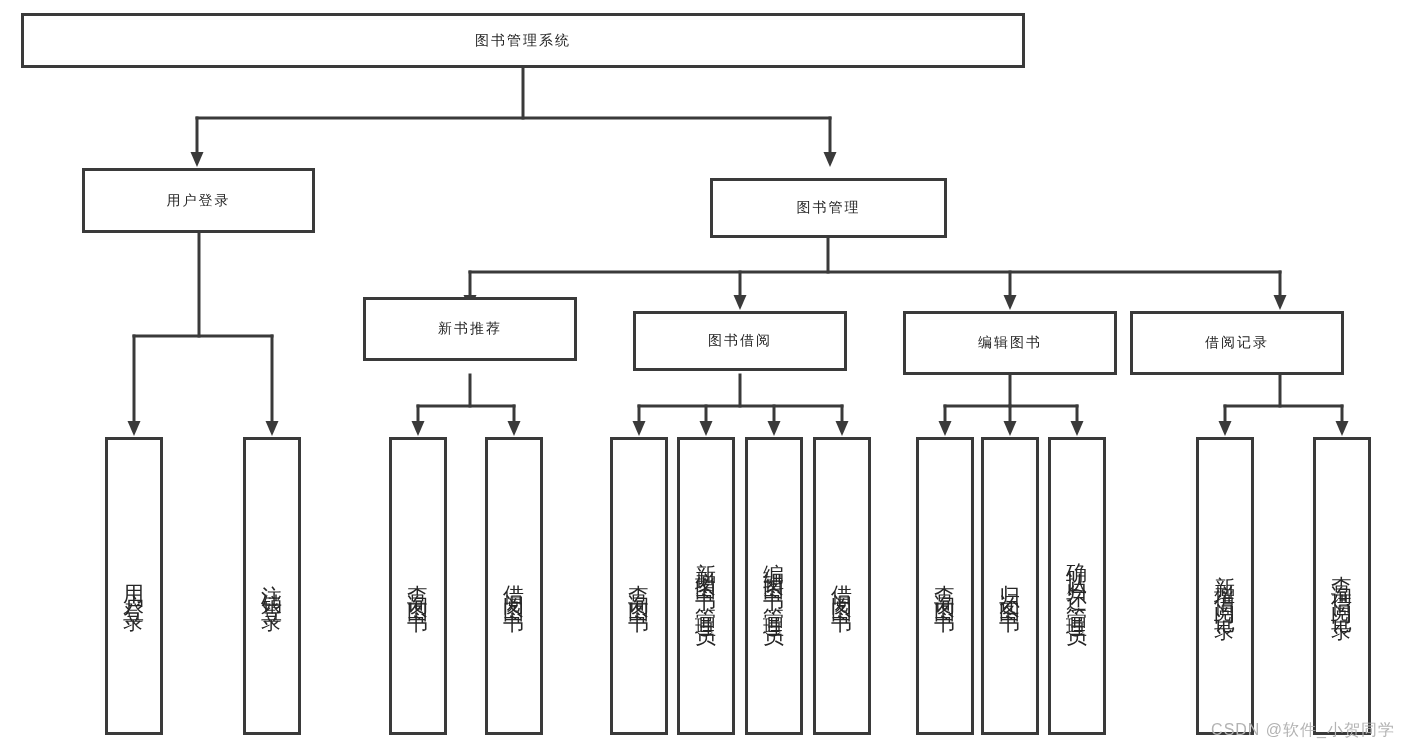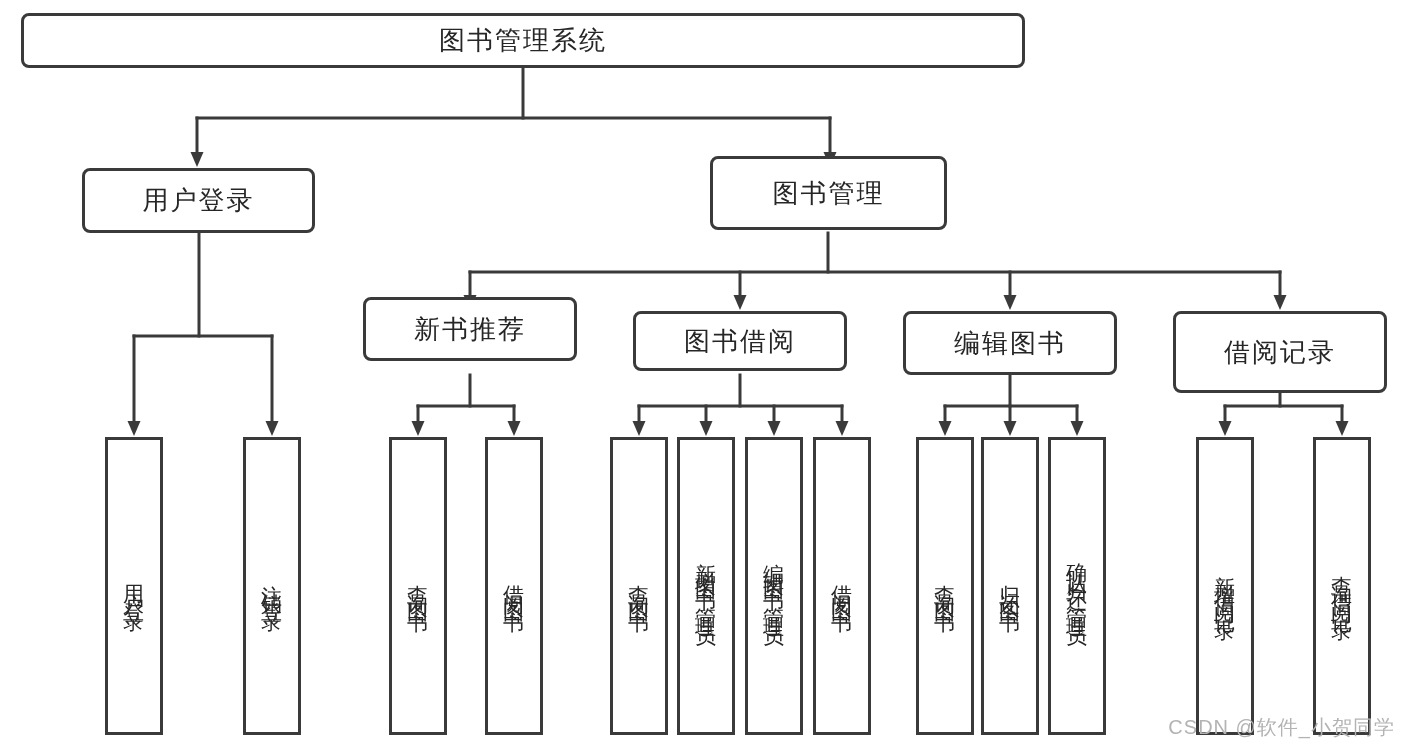--- a/index.html
+++ b/index.html
@@ -26,39 +26,38 @@
     box-sizing: border-box;
     background: #ffffff;
     border: 3px solid #3a3a3a;
     color: #262626;
     display: flex;
     align-items: center;
     justify-content: center;
     text-align: center;
   }
   .h-node {
-    font-size: 26px;
+    font-size: 14px;
     letter-spacing: 2px;
     white-space: nowrap;
-    border-radius: 8px;
   }
   .v-node {
     font-size: 21px;
   }
   .v-node .v-text {
     writing-mode: vertical-rl;
     text-orientation: mixed;
     letter-spacing: 9px;
     line-height: 1;
   }
   .watermark {
     position: absolute;
     right: 10px;
     bottom: 6px;
-    font-size: 20px;
+    font-size: 16px;
     letter-spacing: 1px;
     color: #b3b3b3;
     z-index: 5;
     white-space: nowrap;
   }
 </style>
 </head>
 <body>
 
 <div id="canvas">
@@ -132,34 +131,34 @@
     </g>
   </svg>
 
   <div class="node h-node" style="left:21px; top:13px; width:1004px; height:55px;">
     <span>图书管理系统</span>
   </div>
 
   <div class="node h-node" style="left:82px; top:168px; width:233px; height:65px;">
     <span>用户登录</span>
   </div>
-  <div class="node h-node" style="left:710px; top:156px; width:237px; height:74px;">
+  <div class="node h-node" style="left:710px; top:178px; width:237px; height:60px;">
     <span>图书管理</span>
   </div>
 
   <div class="node h-node" style="left:363px; top:297px; width:214px; height:64px;font-family:Liberation Mono, monospace;">
     <span>新书推荐</span>
   </div>
   <div class="node h-node" style="left:633px; top:311px; width:214px; height:60px;">
     <span>图书借阅</span>
   </div>
   <div class="node h-node" style="left:903px; top:311px; width:214px; height:64px;">
     <span>编辑图书</span>
   </div>
-  <div class="node h-node" style="left:1173px; top:311px; width:214px; height:82px;">
+  <div class="node h-node" style="left:1130px; top:311px; width:214px; height:64px;">
     <span>借阅记录</span>
   </div>
 
   <div class="node v-node" style="left:105px; top:437px; width:58px; height:298px;">
     <span class="v-text">用户登录</span>
   </div>
   <div class="node v-node" style="left:243px; top:437px; width:58px; height:298px;">
     <span class="v-text">注销登录</span>
   </div>
 

